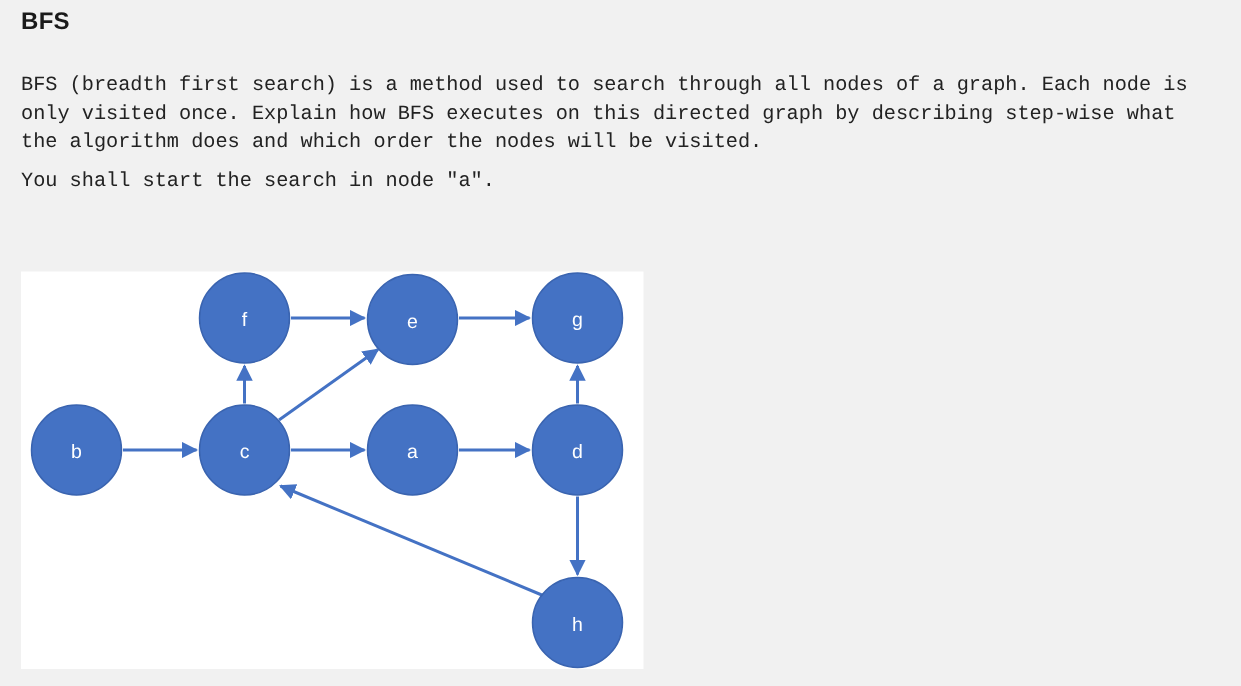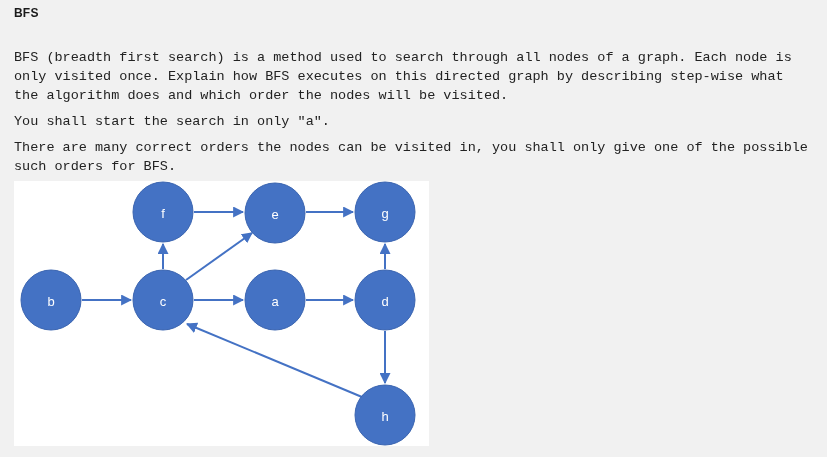--- a/index.html
+++ b/index.html
@@ -16,21 +16,21 @@
   }
   #page {
     position: relative;
     width: 827px;
     height: 457px;
   }
   .title {
     position: absolute;
     left: 14px;
     top: 6px;
-    font-size: 12px;
+    font-size: 16px;
     font-weight: bold;
     color: #1a1a1a;
     letter-spacing: 0.2px;
   }
   .prose {
     position: absolute;
     left: 14px;
     top: 48px;
     width: 800px;
   }
@@ -77,22 +77,21 @@
 </style>
 </head>
 <body>
 
 <div id="page">
 
   <div class="title">BFS</div>
 
   <div class="prose">
     <p class="para">BFS (breadth first search) is a method used to search through all nodes of a graph. Each node is only visited once. Explain how BFS executes on this directed graph by describing step-wise what the algorithm does and which order the nodes will be visited.</p>
-    <p class="para">You shall start the search in only "a".</p>
-    <p class="para">There are many correct orders the nodes can be visited in, you shall only give one of the possible such orders for BFS.</p>
+    <p class="para">You shall start the search in node "a".</p>
   </div>
 
   <div class="graph-panel">
     <svg class="graph-svg" viewBox="0 0 415 265">
       <defs>
         <marker id="arrow" viewBox="0 0 10 10" refX="9" refY="5" markerWidth="5.5" markerHeight="5.5" orient="auto-start-reverse">
           <path d="M 0 0 L 10 5 L 0 10 z" fill="#4472c4"></path>
         </marker>
       </defs>
       <g id="edges-layer">

